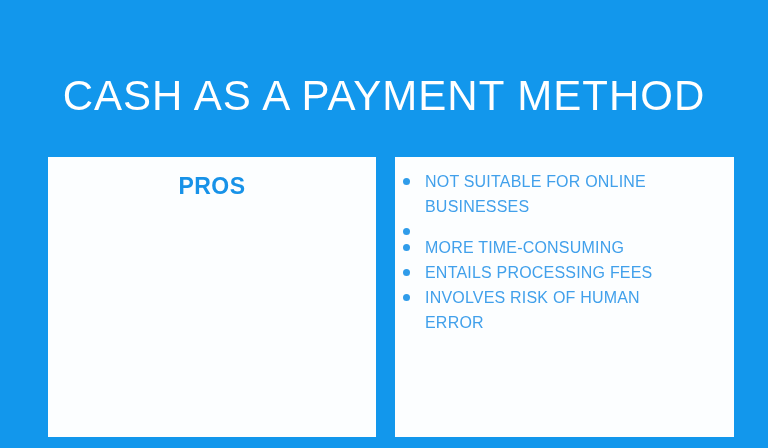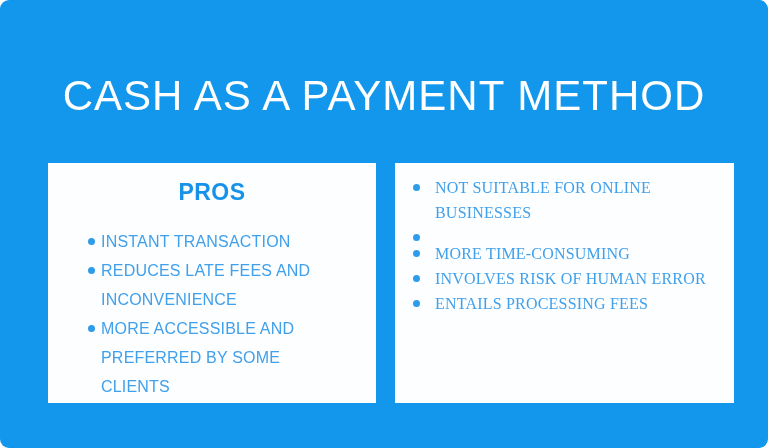--- a/index.html
+++ b/index.html
@@ -16,60 +16,59 @@
     width: 768px;
     height: 448px;
     overflow: hidden;
     font-family: "Liberation Sans", sans-serif;
   }
   .slide {
     position: relative;
     width: 768px;
     height: 448px;
     background: var(--bg);
-    border-radius: 9px;
   }
   .title {
     position: absolute;
     top: 71px;
     left: 0;
     width: 768px;
     margin: 0;
     text-align: center;
     color: var(--title-color);
     font-size: 42px;
     font-weight: 300;
     letter-spacing: 1px;
     line-height: 50px;
     white-space: nowrap;
   }
   .card {
     position: absolute;
-    top: 163px;
-    height: 240px;
+    top: 157px;
+    height: 280px;
     background: var(--card-bg);
   }
   .card-pros { left: 48px;  width: 328px; }
   .card-cons { left: 395px; width: 339px; }
   .card-title {
     margin: 15px 0 0 0;
     text-align: center;
     font-size: 23px;
     font-weight: 700;
     letter-spacing: 0.5px;
     line-height: 28px;
     color: var(--heading-color);
   }
   .list {
     list-style: none;
     margin: 0;
     padding: 0;
   }
   .list-pros { margin-top: 21px; padding-left: 40px; }
-  .list-cons { margin-top: 12px; padding-left: 18px; font-family: Liberation Serif, serif; }
+  .list-cons { margin-top: 12px; padding-left: 8px; }
   .item {
     display: flex;
     align-items: flex-start;
     color: var(--item-color);
     font-size: 16px;
     letter-spacing: 0.2px;
   }
   .list-pros .item { line-height: 29px; }
   .list-cons .item { line-height: 25px; }
   .dot {
@@ -87,53 +86,39 @@
 </style>
 </head>
 <body>
 
 <div class="slide">
 
   <h1 class="title">CASH AS A PAYMENT METHOD</h1>
 
   <section class="card card-pros">
     <h2 class="card-title">PROS</h2>
-    <ul class="list list-pros">
-      <li class="item">
-        <span class="dot"></span>
-        <span class="item-text">INSTANT TRANSACTION</span>
-      </li>
-      <li class="item">
-        <span class="dot"></span>
-        <span class="item-text">REDUCES LATE FEES AND INCONVENIENCE</span>
-      </li>
-      <li class="item">
-        <span class="dot"></span>
-        <span class="item-text">MORE ACCESSIBLE AND PREFERRED BY SOME CLIENTS</span>
-      </li>
-    </ul>
   </section>
 
   <section class="card card-cons">
     <ul class="list list-cons">
       <li class="item">
         <span class="dot"></span>
         <span class="item-text">NOT SUITABLE FOR ONLINE BUSINESSES</span>
       </li>
       <li class="item">
         <span class="dot"></span>
       </li>
       <li class="item">
         <span class="dot"></span>
         <span class="item-text">MORE TIME-CONSUMING</span>
       </li>
       <li class="item">
         <span class="dot"></span>
-        <span class="item-text">INVOLVES RISK OF HUMAN ERROR</span>
+        <span class="item-text">ENTAILS PROCESSING FEES</span>
       </li>
       <li class="item">
         <span class="dot"></span>
-        <span class="item-text">ENTAILS PROCESSING FEES</span>
+        <span class="item-text">INVOLVES RISK OF HUMAN ERROR</span>
       </li>
     </ul>
   </section>
 
 </div>
 
 </body></html>

